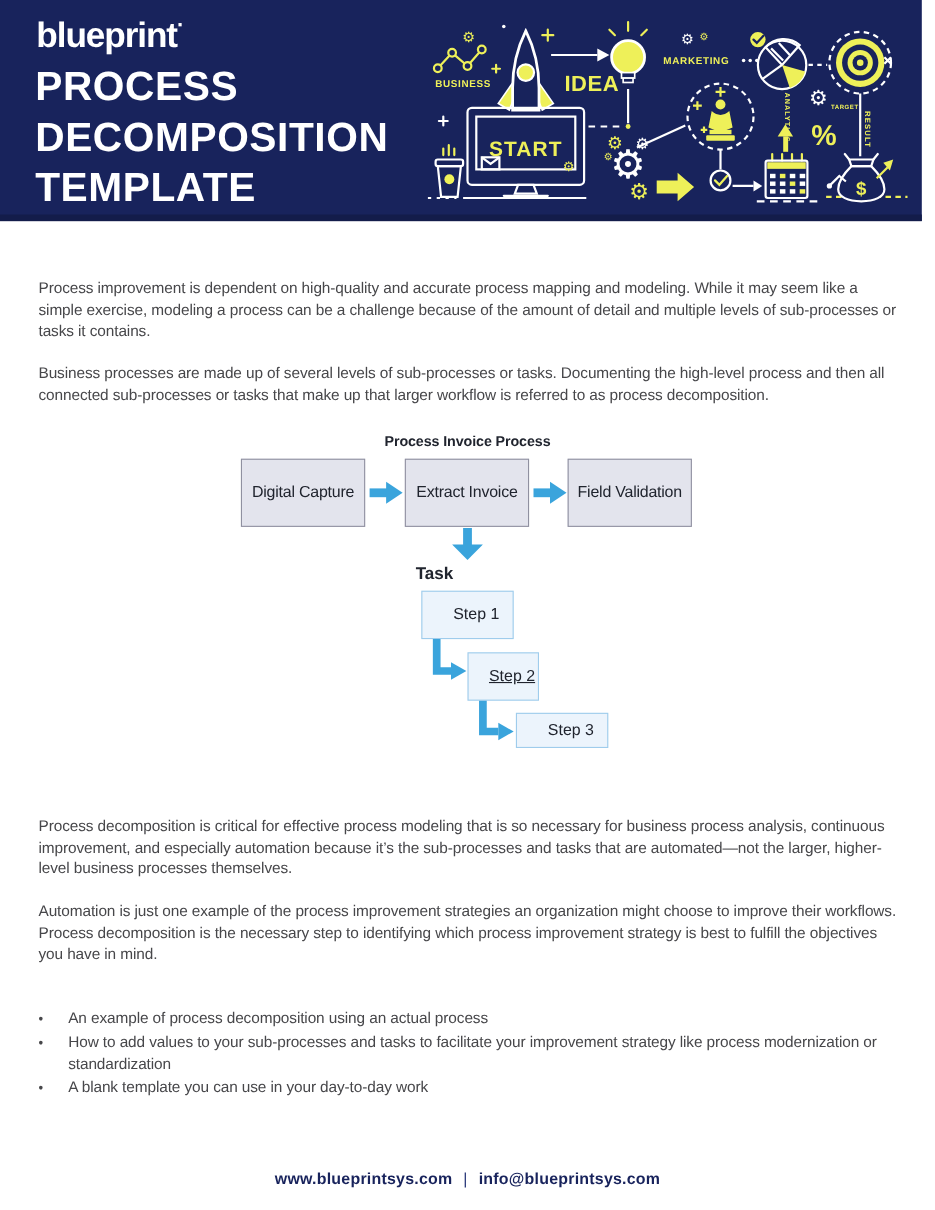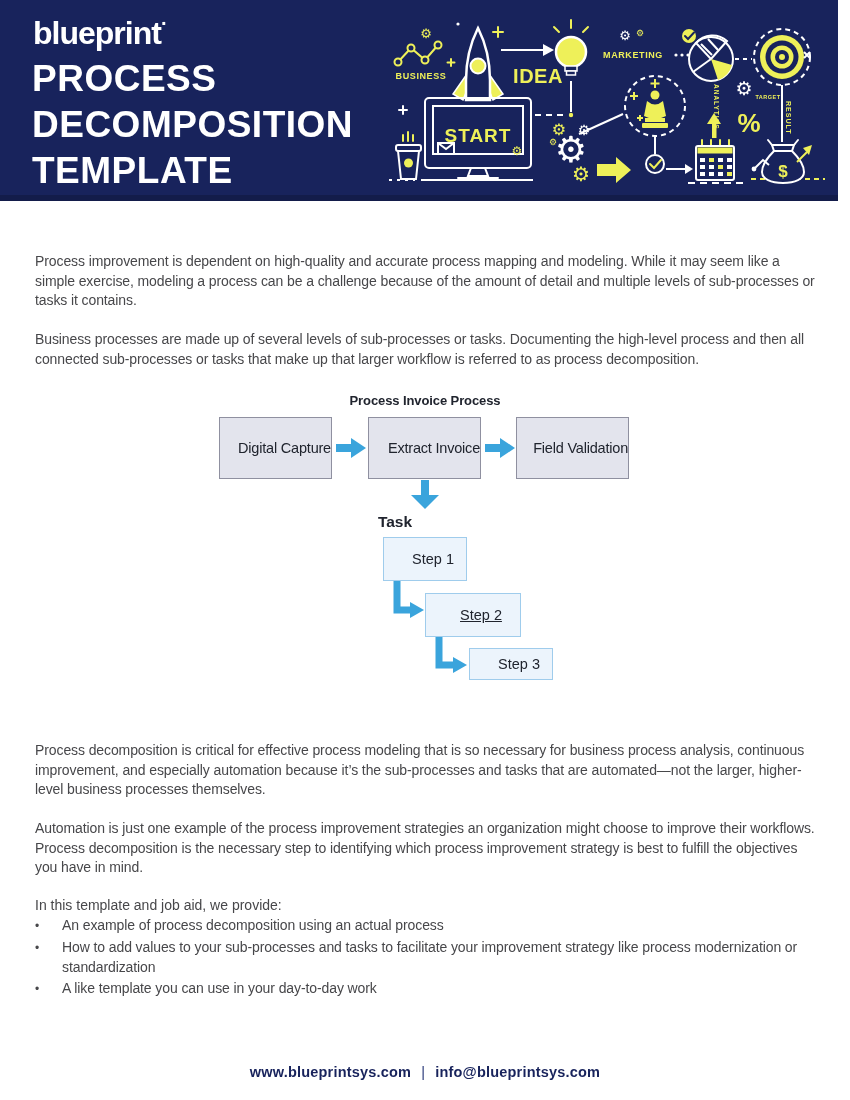--- a/index.html
+++ b/index.html
@@ -26,21 +26,21 @@
   .list-intro{position:absolute;left:35px;width:788px;font-size:14px;color:#47474a;}
   .bullets{position:absolute;left:35px;top:916px;width:790px;margin:0;padding:0;list-style:none;}
   .bullets li{display:flex;font-size:14px;line-height:19.5px;color:#47474a;margin-bottom:1.5px;letter-spacing:-0.1px;}
   .bullets .dot{width:27px;flex:0 0 27px;font-size:12px;padding-top:1px;}
   
   .diagram{position:absolute;left:0;top:388px;width:850px;height:317px;}
   .diagram-title{position:absolute;left:0;top:5px;width:850px;text-align:center;
                  font-size:13px;font-weight:bold;color:#20242e;letter-spacing:-0.1px;}
   .task-label{position:absolute;left:0;top:125px;width:790px;text-align:center;
               font-size:15.5px;font-weight:bold;color:#20242e;}
-  .pbox{position:absolute;display:flex;align-items:center;justify-content:flex-end;box-sizing:border-box;
+  .pbox{position:absolute;display:flex;align-items:center;justify-content:center;box-sizing:border-box;
         background:#e3e4ed;border:1.5px solid #8f90a0;font-size:14.5px;color:#20242e;letter-spacing:-0.2px;}
   .sbox{position:absolute;display:flex;align-items:center;justify-content:center;box-sizing:border-box;
         background:#ecf4fc;border:1.5px solid #9fccec;font-size:14.5px;color:#20242e;padding-left:16px;}
   .arrow-layer{position:absolute;left:0;top:0;pointer-events:none;}
   .arr{fill:#3aa4dc;}
   .arrline{stroke:#3aa4dc;stroke-width:7;fill:none;}
   
   .footer{position:absolute;left:0;top:1064px;width:850px;text-align:center;font-size:14.5px;
           font-weight:bold;color:#18235c;letter-spacing:0.2px;}
   .footer a{color:#18235c;text-decoration:none;}
@@ -250,21 +250,21 @@
       </div>
     <div class="pbox" style="left:516px;top:29px;width:113px;height:62px;">
         <span>Field Validation</span>
       </div>
 
     <div class="task-label">Task</div>
 
     <div class="sbox" style="left:383px;top:149px;width:84px;height:44px;">
         <span>Step 1</span>
       </div>
-    <div class="sbox" style="left:425px;top:205px;width:96px;height:44px;text-decoration:underline;">
+    <div class="sbox" style="left:425px;top:205px;width:65px;height:44px;text-decoration:underline;">
         <span>Step 2</span>
       </div>
     <div class="sbox" style="left:469px;top:260px;width:84px;height:32px;">
         <span>Step 3</span>
       </div>
 
     <svg class="arrow-layer" width="850" height="317" viewBox="0 0 850 317">
       <g>
         <rect class="arr" x="336" y="56" width="16" height="8"></rect>
         <polygon class="arr" points="351,50 366,60 351,70"></polygon>
@@ -283,34 +283,33 @@
       </g>
       <g>
         <path class="arrline" d="M439,249 L439,277 L453,277"></path>
         <polygon class="arr" points="453,269 453,285 467,277"></polygon>
       </g>
     </svg>
   </div>
 
   <p class="para" style="top:727px;">Process decomposition is critical for effective process modeling that is so necessary for business process analysis, continuous improvement, and especially automation because it’s the sub-processes and tasks that are automated—not the larger, higher-level business processes themselves.</p>
   <p class="para" style="top:805px;">Automation is just one example of the process improvement strategies an organization might choose to improve their workflows. Process decomposition is the necessary step to identifying which process improvement strategy is best to fulfill the objectives you have in mind.</p>
-  <p class="list-intro" style="top:883px;">In this template and job aid, we provide:</p>
 
   <ul class="bullets">
     <li>
         <span class="dot">•</span>
         <span>An example of process decomposition using an actual process</span>
       </li>
     <li>
         <span class="dot">•</span>
         <span>How to add values to your sub-processes and tasks to facilitate your improvement strategy like process modernization or standardization</span>
       </li>
     <li>
         <span class="dot">•</span>
-        <span>A like template you can use in your day-to-day work</span>
+        <span>A blank template you can use in your day-to-day work</span>
       </li>
   </ul>
 
   <div class="footer">
     <a href="#">www.blueprintsys.com</a><span class="sep">|</span><a href="#">info@blueprintsys.com</a>
   </div>
 
 </div>
 
 </body></html>

